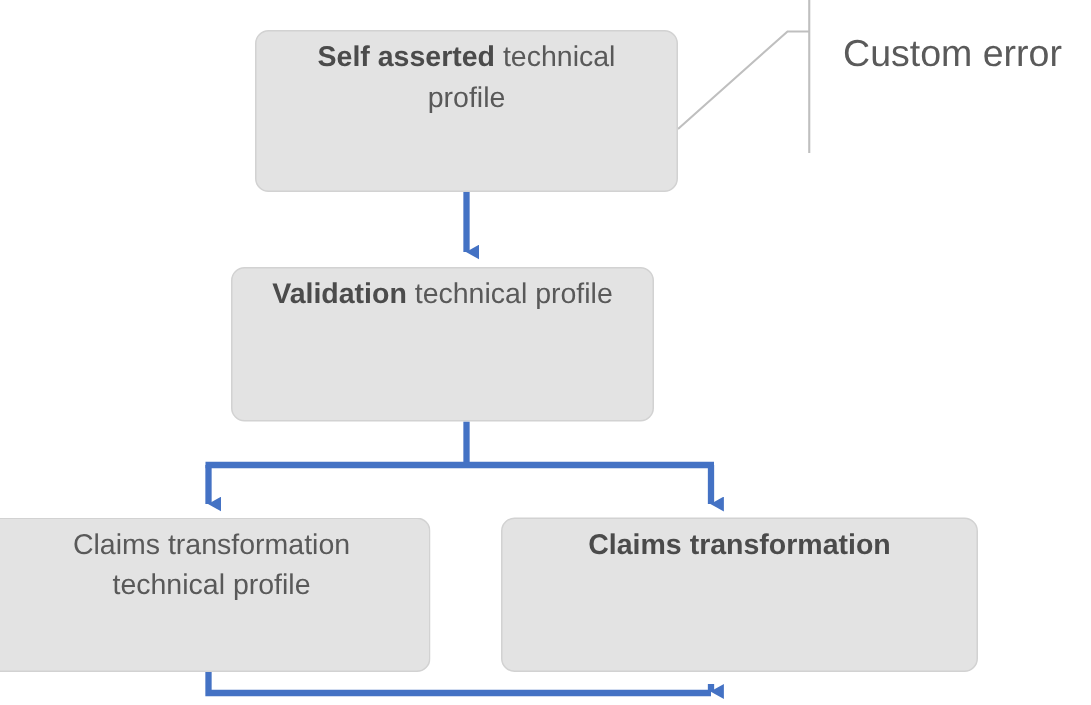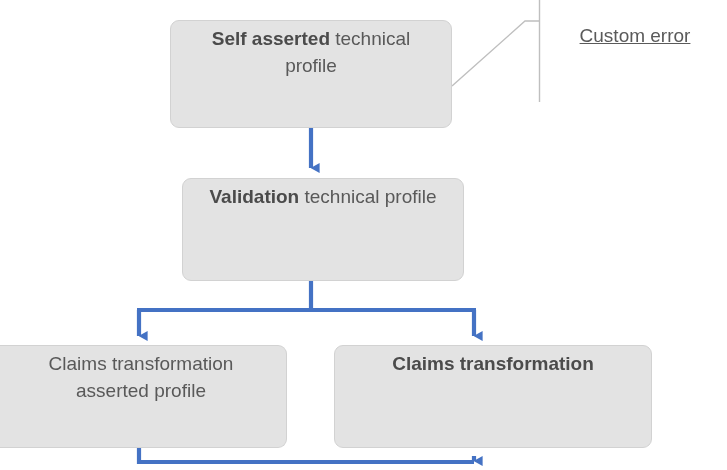--- a/index.html
+++ b/index.html
@@ -23,32 +23,31 @@
     text-align:center;
     color:#595959;
     font-size:19px;
     line-height:27px;
     padding:4px 14px;
     z-index:3;
   }
   .node .t{display:block;width:100%;}
   .node b{font-weight:bold;color:#4B4B4B;}
   #node-self{left:170px;top:20px;width:282px;height:108px;}
-  #node-validation{left:182px;top:178px;width:282px;height:103px;}
+  #node-validation{left:154px;top:178px;width:282px;height:103px;}
   #node-ct-profile{left:-4px;top:345px;width:291px;height:103px;border-left:none;border-top-left-radius:0;border-bottom-left-radius:0;}
   #node-ct{left:334px;top:345px;width:318px;height:103px;}
   #callout-text{
     position:absolute;
     left:555px;top:22px;width:160px;
     color:#5A5A5A;
-    font-size:19px;
+    font-size:25px;
     line-height:28px;
     text-align:center;
     z-index:3;
-    text-decoration:underline;
   }
 </style>
 </head>
 <body>
 
 <div id="stage">
 
   <svg class="svg-layer" viewBox="0 0 727 470" xmlns="http://www.w3.org/2000/svg">
     <defs>
       <marker id="arrow-down" markerWidth="10" markerHeight="9" refX="5" refY="8.6" orient="auto" markerUnits="userSpaceOnUse">
@@ -83,21 +82,21 @@
 
   <div class="node" id="node-self">
     <span class="t"><b>Self asserted</b><span> technical profile</span></span>
   </div>
 
   <div class="node" id="node-validation">
     <span class="t"><b>Validation</b><span> technical profile</span></span>
   </div>
 
   <div class="node" id="node-ct-profile">
-    <span class="t">Claims transformation asserted profile</span>
+    <span class="t">Claims transformation technical profile</span>
   </div>
 
   <div class="node" id="node-ct">
     <span class="t"><b>Claims transformation</b></span>
   </div>
 
   <div id="callout-text">
     <div>Custom error</div>
   </div>
 

